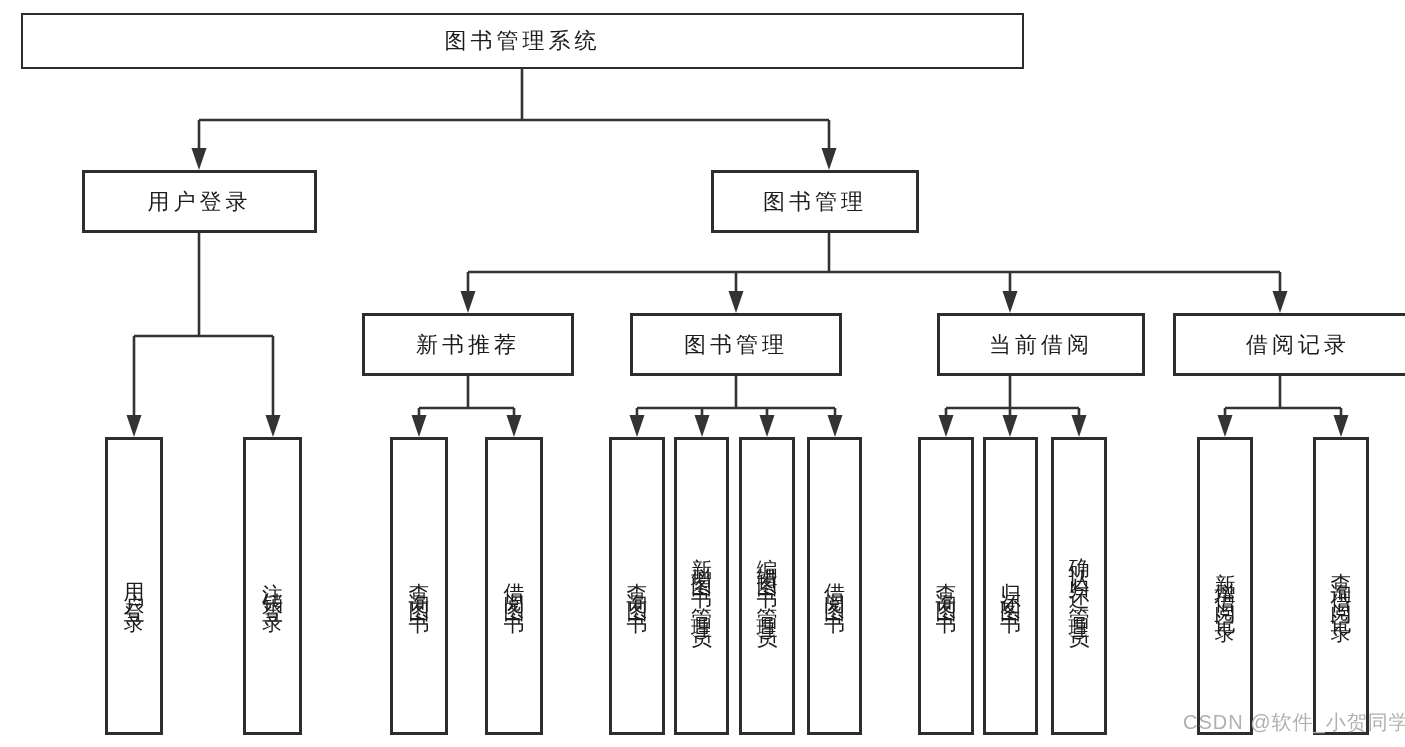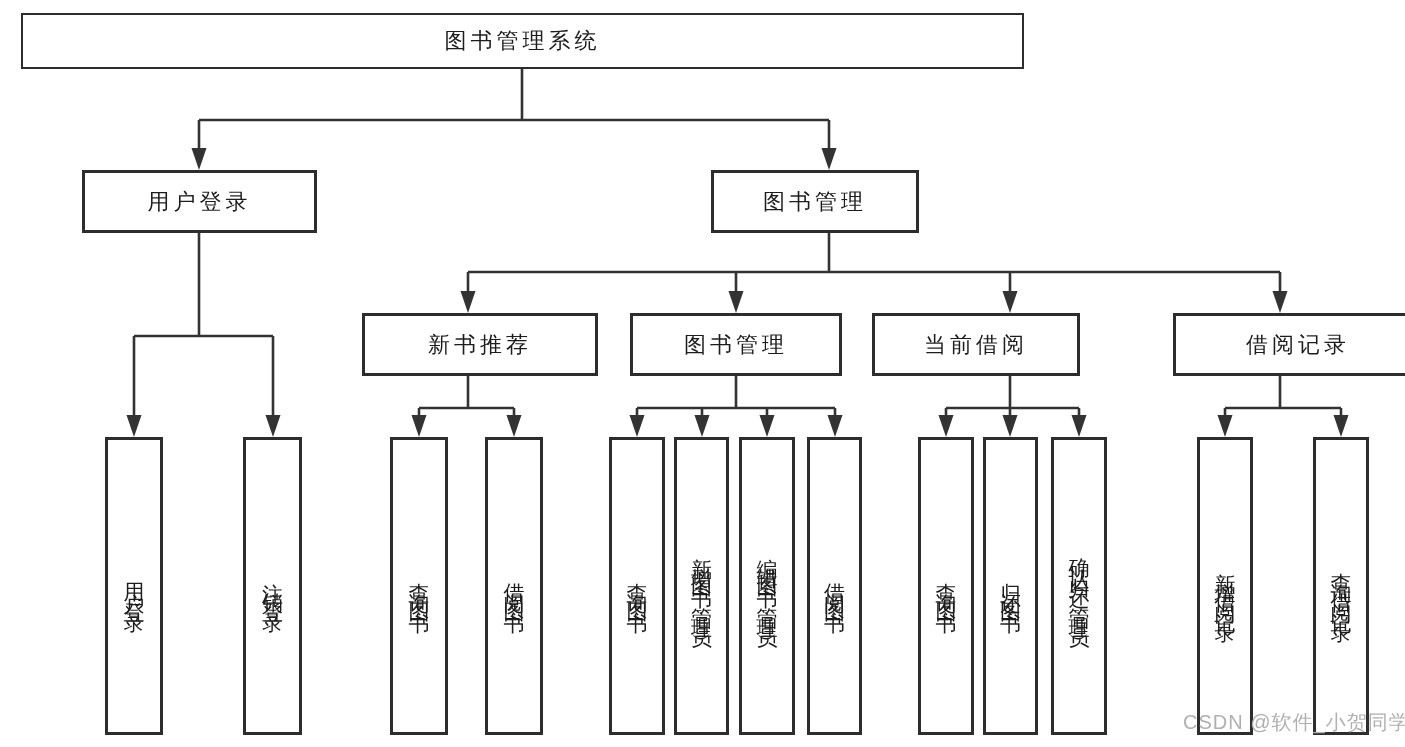--- a/index.html
+++ b/index.html
@@ -75,27 +75,27 @@
     <span>图书管理系统</span>
   </div>
 
   <div class="box h lv2" style="left:82px;width:235px">
     <span>用户登录</span>
   </div>
   <div class="box h lv2" style="left:711px;width:208px">
     <span>图书管理</span>
   </div>
 
-  <div class="box h lv3" style="left:362px;width:236px">
+  <div class="box h lv3" style="left:362px;width:212px">
     <span>新书推荐</span>
   </div>
   <div class="box h lv3" style="left:630px;width:212px">
     <span>图书管理</span>
   </div>
-  <div class="box h lv3" style="left:872px;width:208px">
+  <div class="box h lv3" style="left:937px;width:208px">
     <span>当前借阅</span>
   </div>
   <div class="box h lv3" style="left:1173px;width:250px">
     <span>借阅记录</span>
   </div>
 
   <div class="box v leaf" style="left:105px;width:58px">
     <span>用户登录</span>
   </div>
   <div class="box v leaf" style="left:243px;width:59px">

